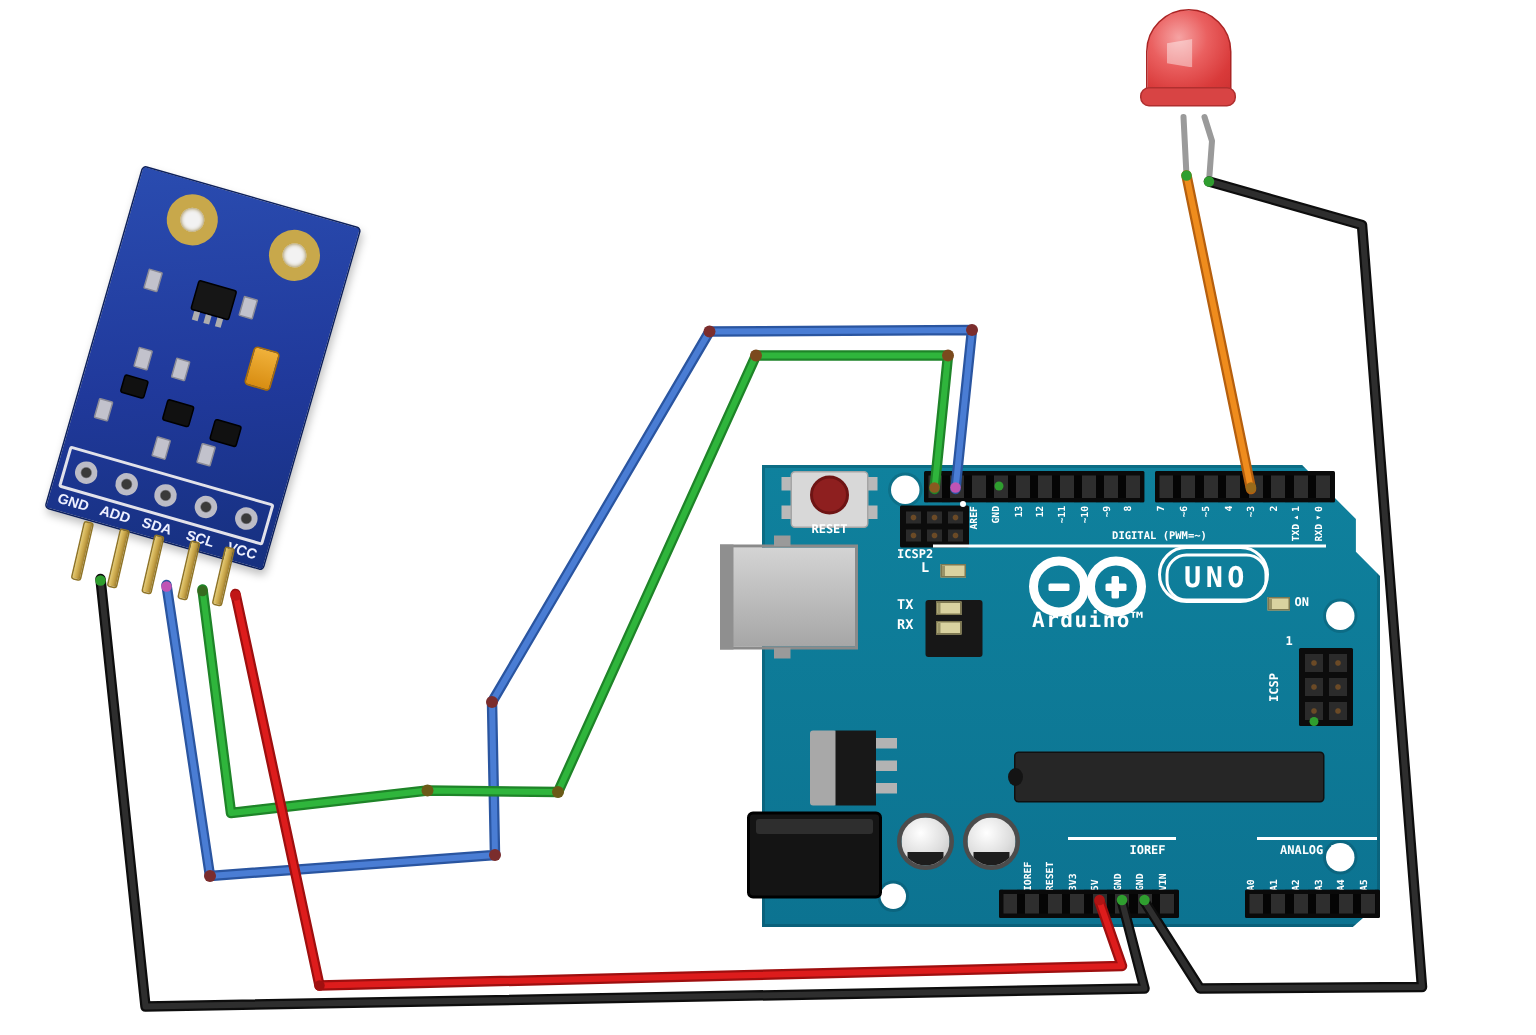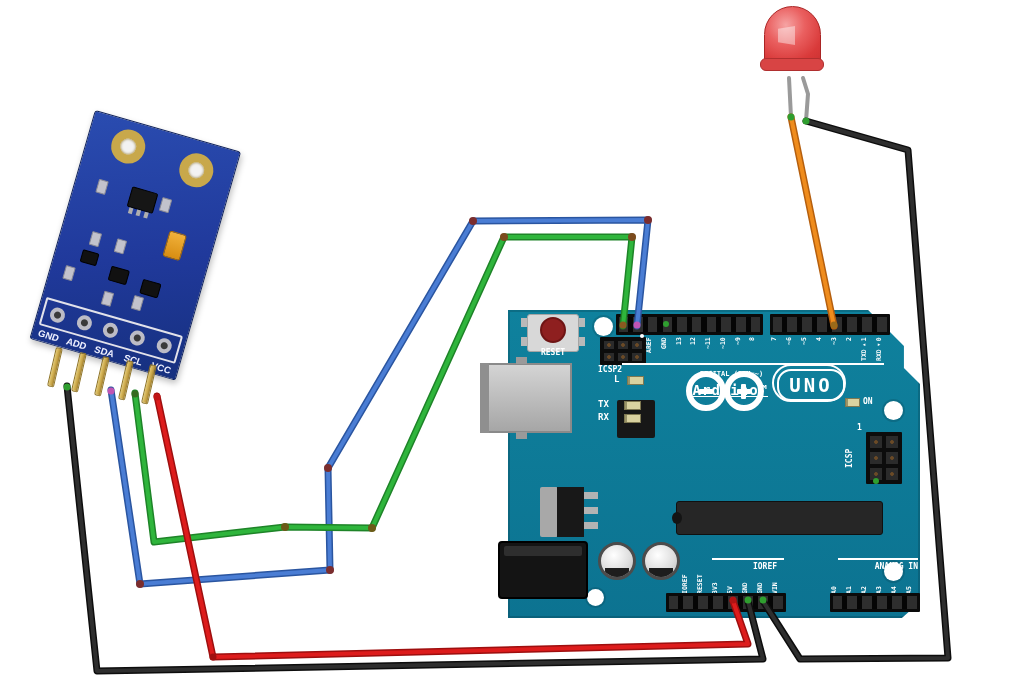--- a/index.html
+++ b/index.html
@@ -156,37 +156,37 @@
   <div class="abs z6 vrow vtop" style="left:770px;top:337px;width:120px;height:27px;--s:15px;">
       <span>7</span>
       <span>~6</span>
       <span>~5</span>
       <span>4</span>
       <span>~3</span>
       <span>2</span>
       <span>TXD▸1</span>
       <span>RXD◂0</span>
     </div>
-  <div class="abs z6 sk" style="left:700px;top:370px;width:146px;text-align:left;font-size:7px;">DIGITAL (PWM=~)</div>
+  <div class="abs z6 sk" style="left:700px;top:353px;width:146px;text-align:center;font-size:7px;">DIGITAL (PWM=~)</div>
   <div class="abs z6 wline" style="left:622px;top:363px;width:262px;"></div>
 
   <div class="abs z6 sk" style="left:614px;top:374px;font-size:9px;">L</div>
   <div class="abs z6 smdled" style="left:627px;top:376px;width:17px;height:9px;"></div>
   <div class="abs z6" style="left:617px;top:400px;width:38px;height:38px;background:#171717;border-radius:2px;"></div>
   <div class="abs z6 sk" style="left:598px;top:399px;font-size:9px;">TX</div>
   <div class="abs z6 smdled" style="left:624px;top:401px;width:17px;height:9px;"></div>
   <div class="abs z6 sk" style="left:598px;top:412px;font-size:9px;">RX</div>
   <div class="abs z6 smdled" style="left:624px;top:414px;width:17px;height:9px;"></div>
 
   <div class="abs z6 ring" style="left:686px;top:371px;"></div>
   <div class="abs z6 ring" style="left:724px;top:371px;"></div>
   <div class="abs z6 bar" style="left:699px;top:389px;width:14px;height:5px;"></div>
   <div class="abs z6 bar" style="left:737px;top:389px;width:14px;height:5px;"></div>
   <div class="abs z6 bar" style="left:741px;top:384px;width:5px;height:15px;"></div>
-  <div class="abs z6 sk" style="left:688px;top:382px;width:80px;text-align:right;font-size:14px;letter-spacing:1px;text-decoration:underline;">Arduino™</div>
+  <div class="abs z6 sk" style="left:688px;top:406px;width:80px;text-align:left;font-size:14px;letter-spacing:1px;">Arduino™</div>
   <div class="abs z6 uno" style="left:772px;top:364px;width:74px;height:38px;">
     <div class="uno-in">UNO</div>
   </div>
 
   <div class="abs z6 smdled" style="left:845px;top:398px;width:15px;height:9px;"></div>
   <div class="abs z6 sk" style="left:863px;top:397px;font-size:8px;">ON</div>
 
   <div class="abs z6 sk" style="left:857px;top:423px;font-size:8px;">1</div>
   <div class="abs z6 icspgrid" style="left:866px;top:432px;width:36px;height:52px;grid-template-columns:repeat(2,1fr);grid-template-rows:repeat(3,1fr);">
     <i></i>
@@ -218,21 +218,21 @@
       <span>RESET</span>
       <span>3V3</span>
       <span>5V</span>
       <span>GND</span>
       <span>GND</span>
       <span>VIN</span>
     </div>
   <div class="abs z6 pinrow" style="left:666px;top:593px;width:120px;height:19px;--p:15px;"></div>
 
   <div class="abs z6 wline" style="left:838px;top:558px;width:80px;"></div>
-  <div class="abs z6 sk" style="left:832px;top:562px;width:86px;text-align:right;font-size:8px;">ANALOG IN</div>
+  <div class="abs z6 sk" style="left:832px;top:562px;width:86px;text-align:center;font-size:8px;">ANALOG IN</div>
   <div class="abs z6 vrow" style="left:830px;top:570px;width:90px;height:24px;--s:15px;">
       <span>A0</span>
       <span>A1</span>
       <span>A2</span>
       <span>A3</span>
       <span>A4</span>
       <span>A5</span>
     </div>
   <div class="abs z6 pinrow" style="left:830px;top:593px;width:90px;height:19px;--p:15px;"></div>
 

